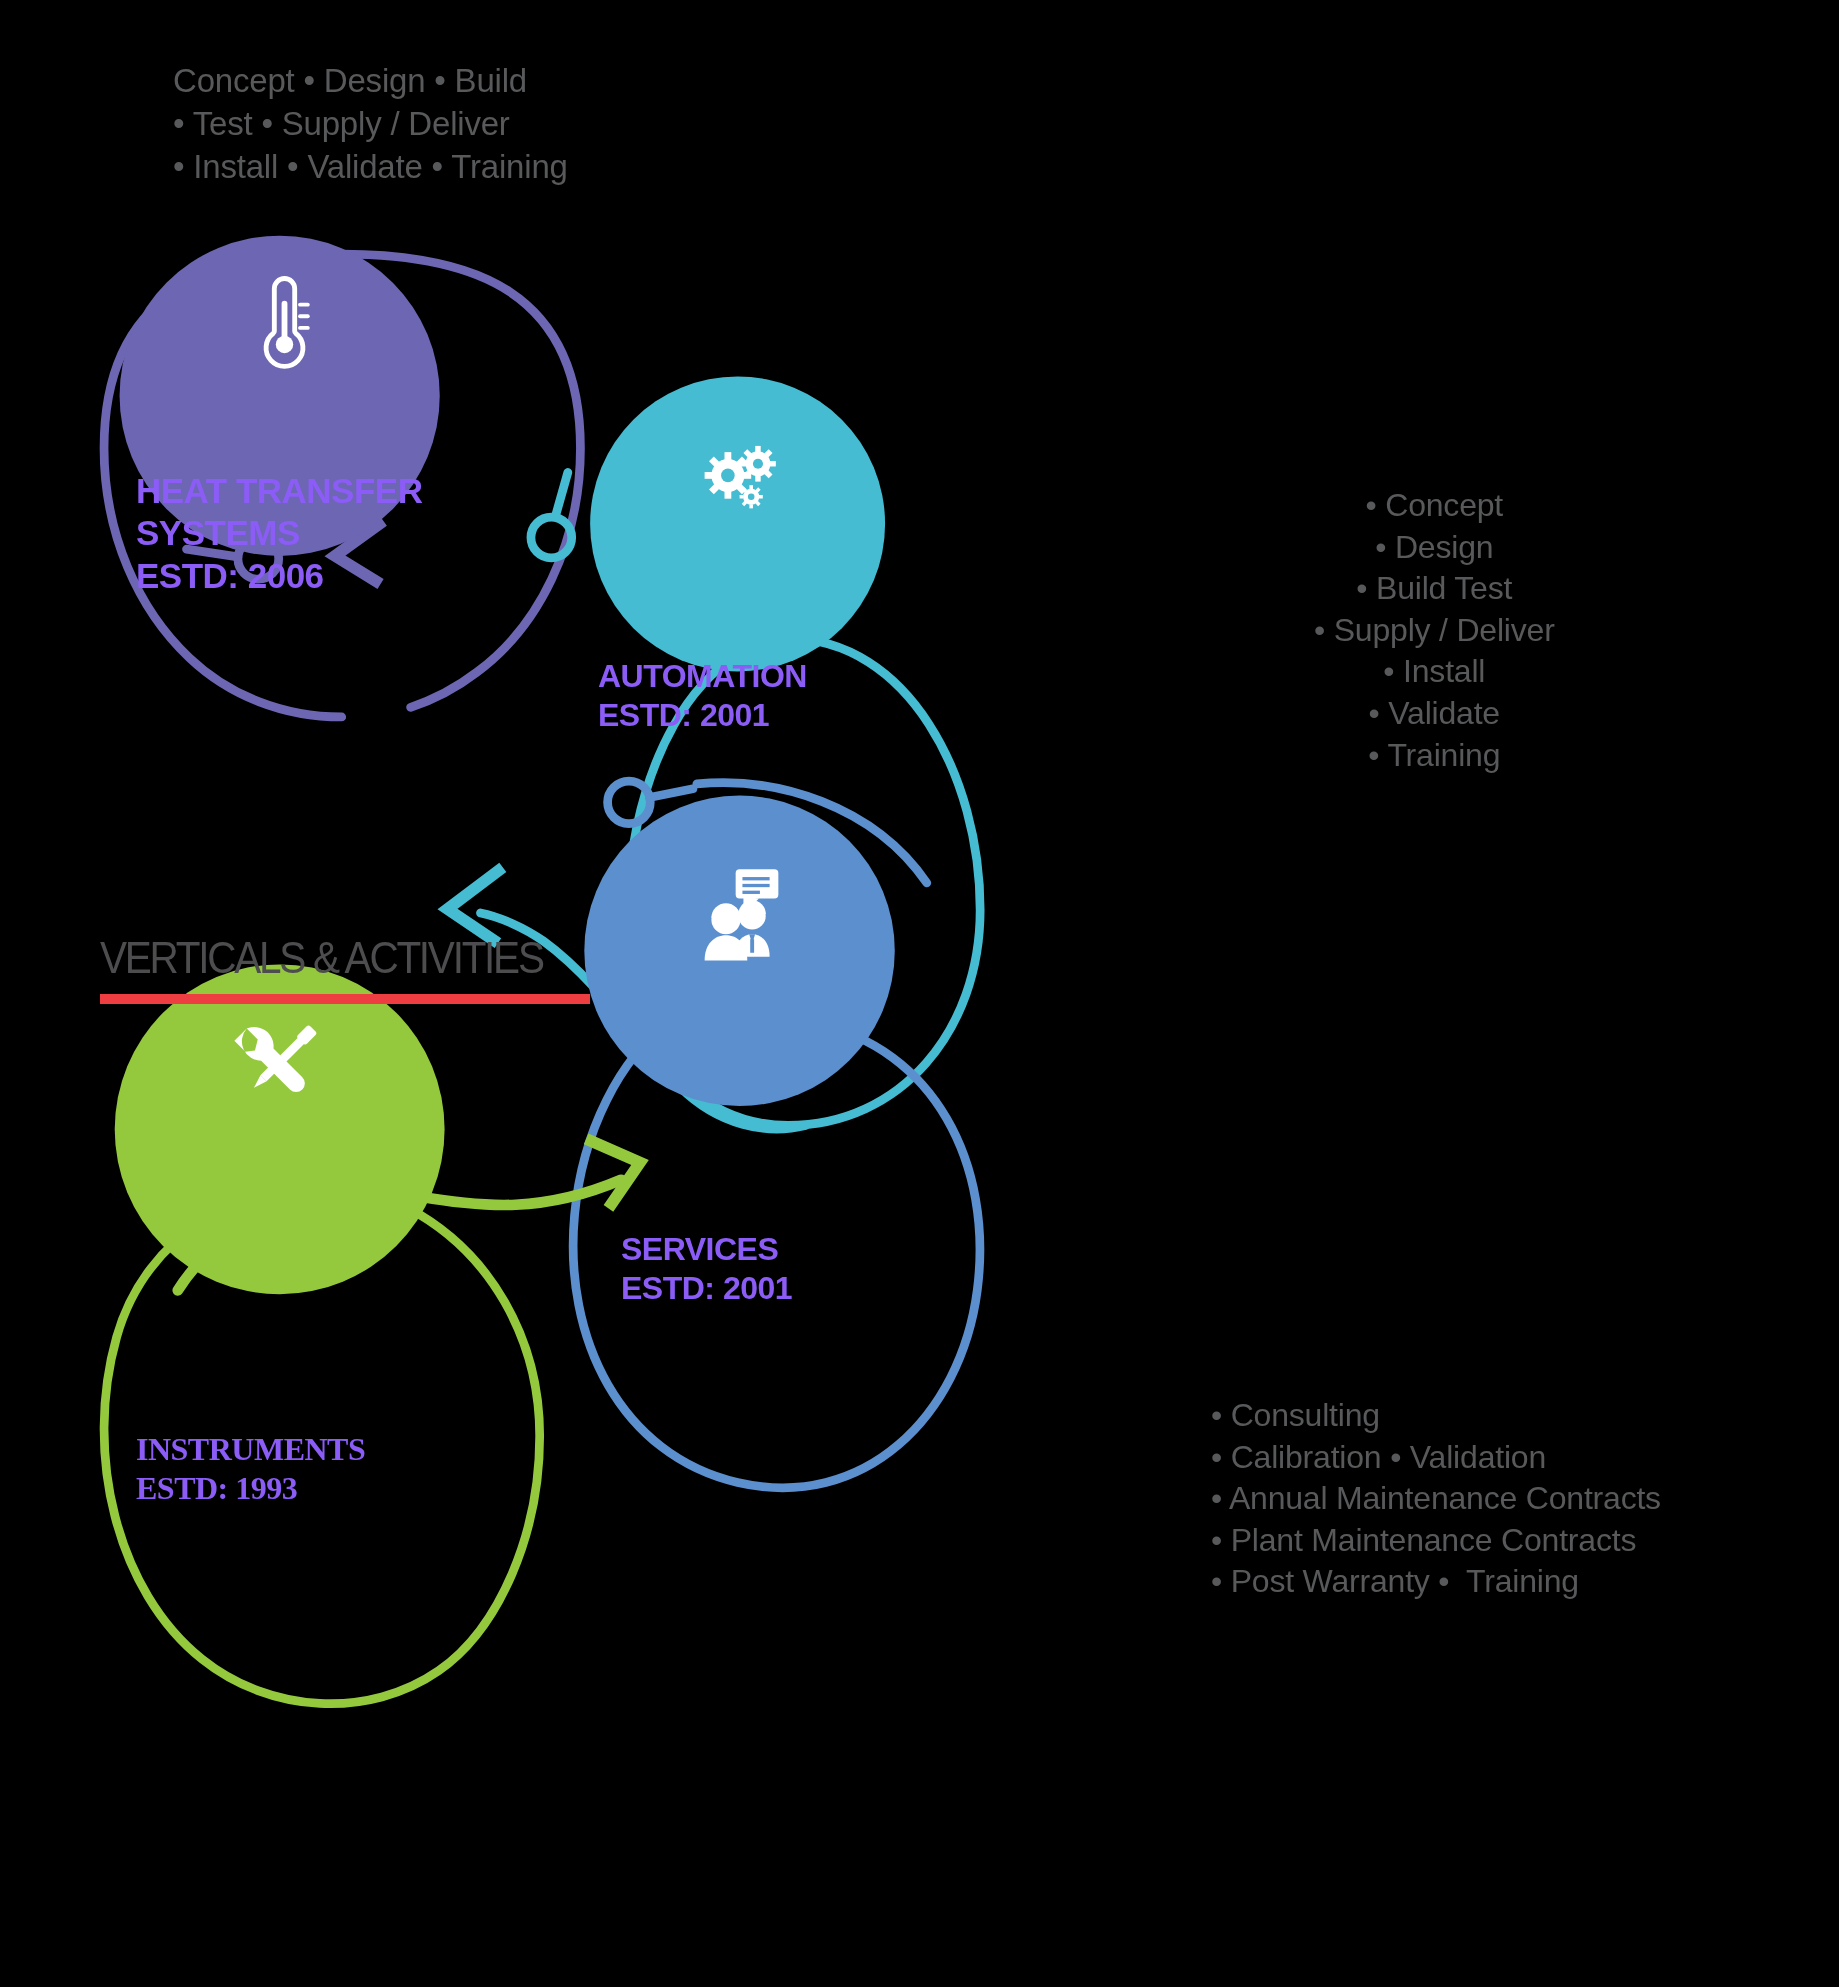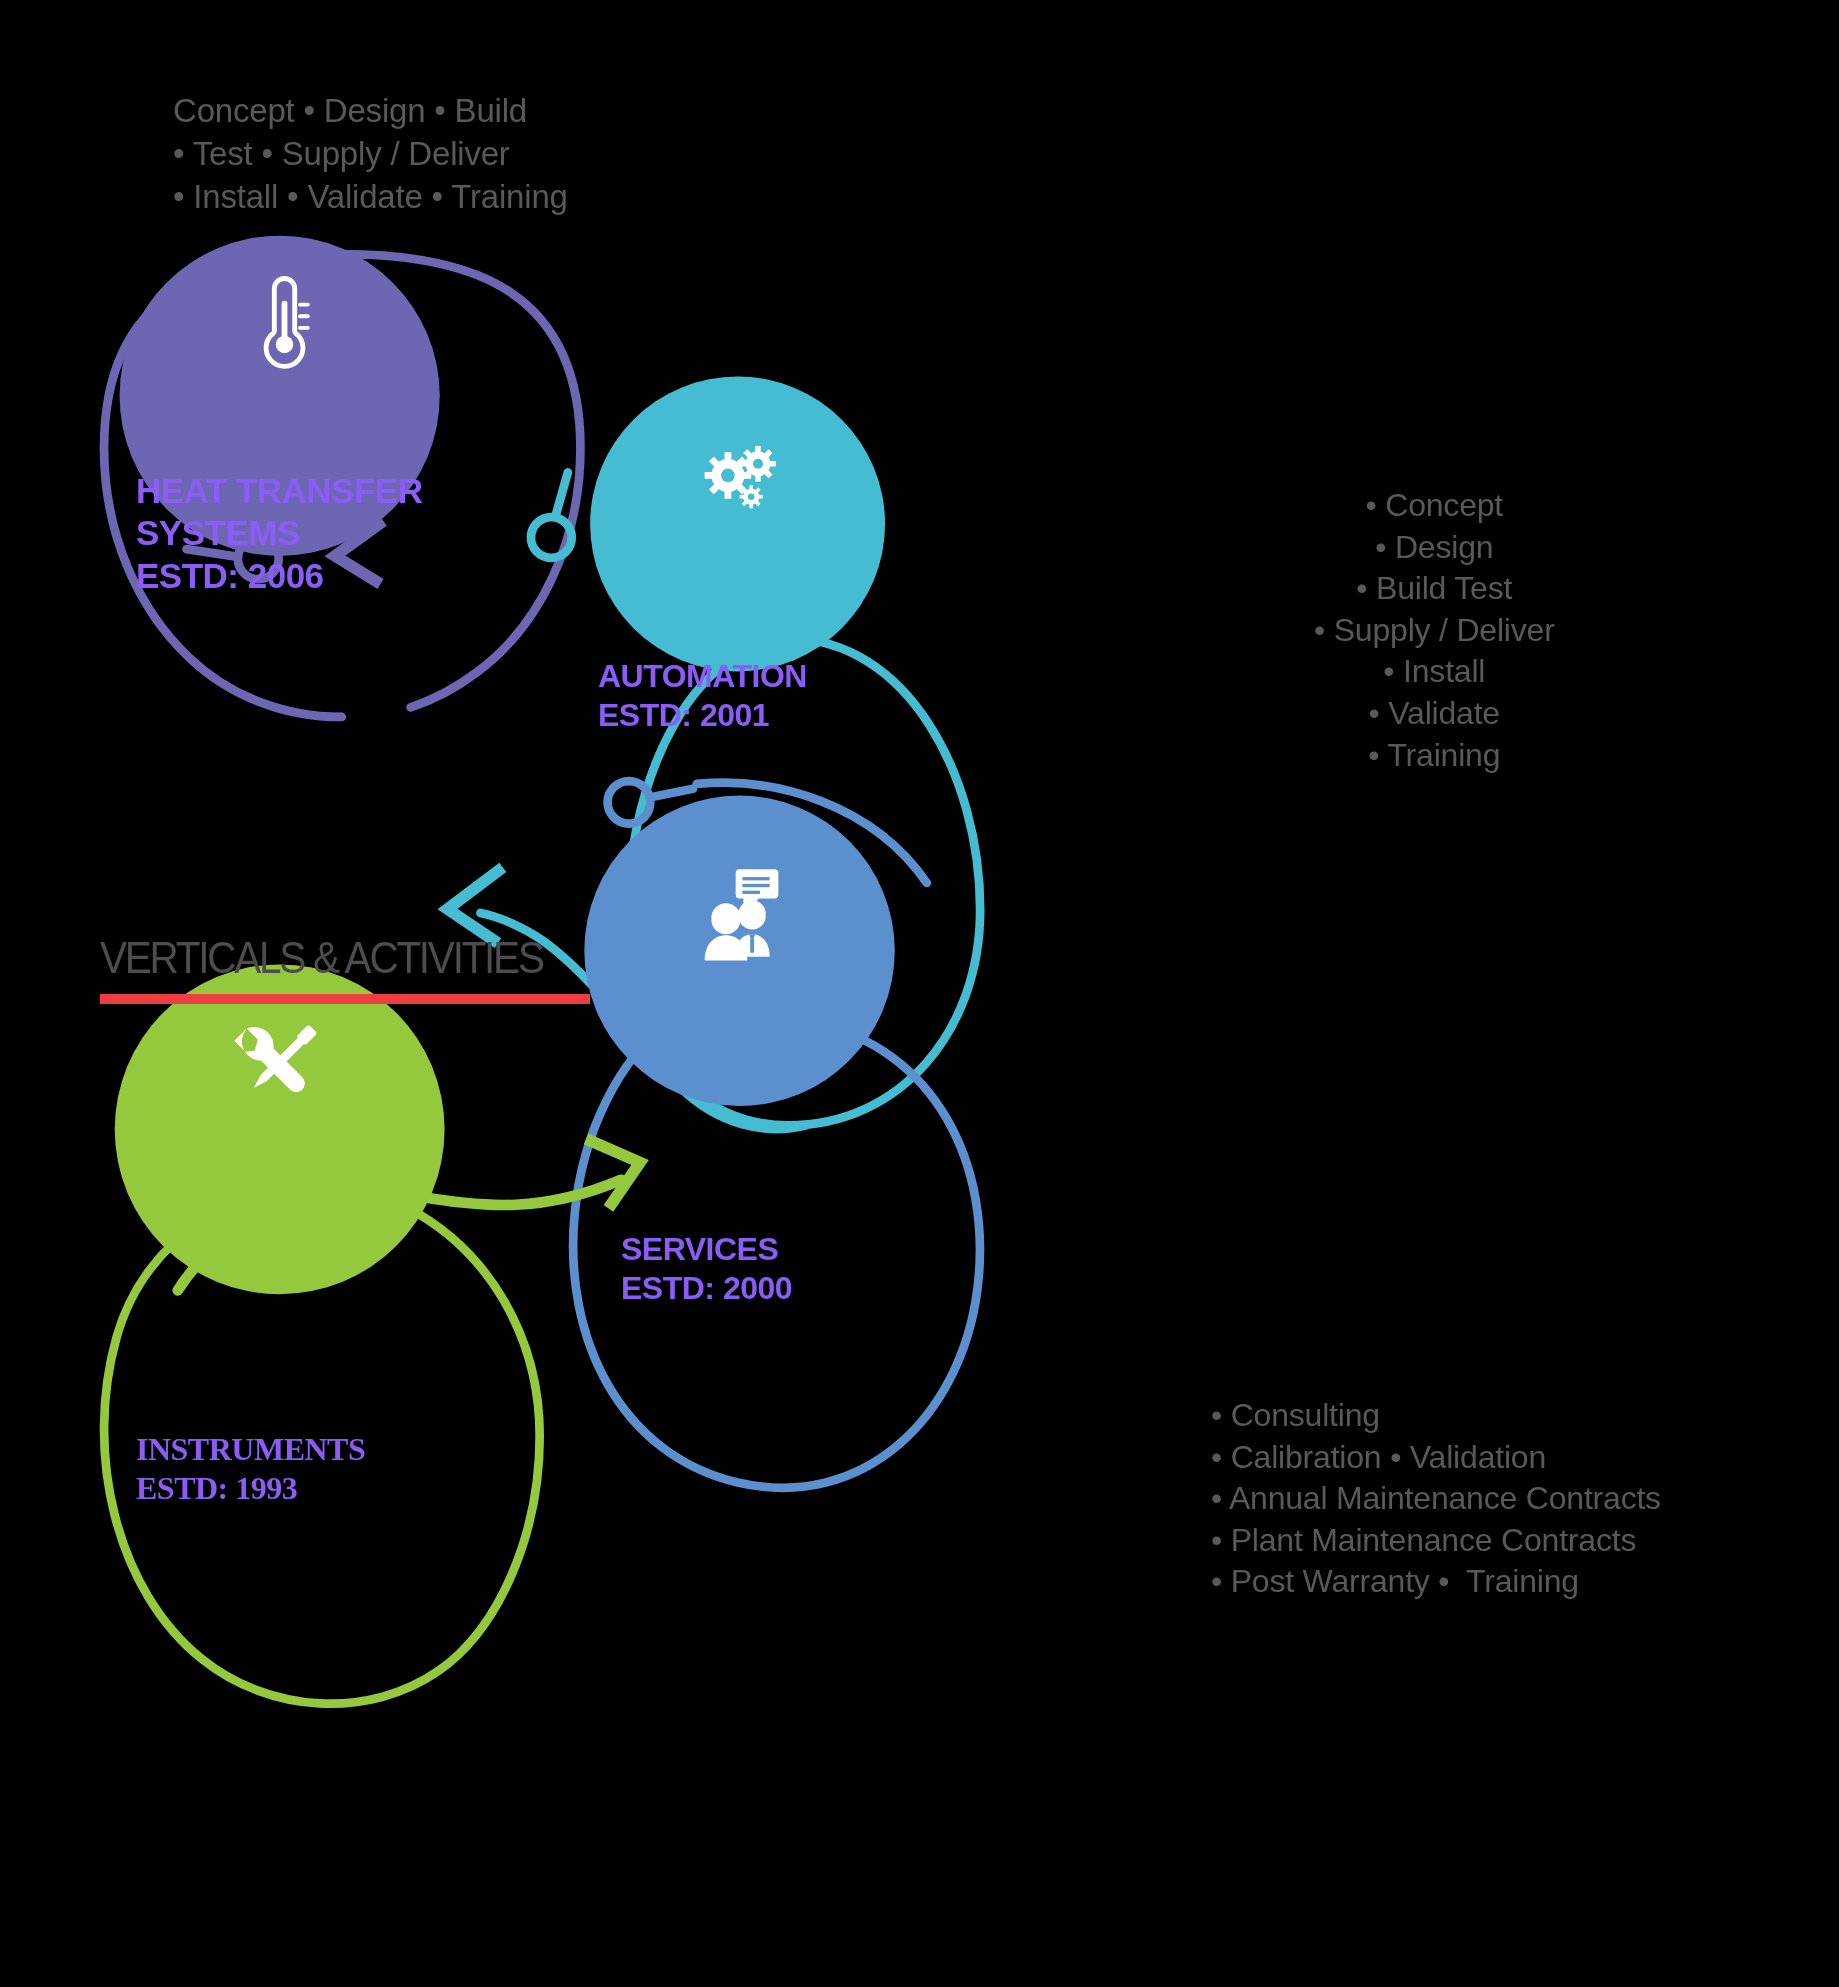--- a/index.html
+++ b/index.html
@@ -26,21 +26,21 @@
     position: absolute;
     color: #58595b;
     font-family: "Liberation Sans", sans-serif;
     font-weight: 400;
     line-height: 1.30;
     white-space: pre;
     letter-spacing: -0.2px;
   }
   .bullets { font-size: 32px; }
 
-  #top-note   { left: 173px; top: 90px;  font-size: 33px; }
+  #top-note   { left: 173px; top: 60px;  font-size: 33px; }
   #auto-list  { left: 1314px; top: 485px; text-align: center; }
   #svc-list   { left: 1211px; top: 1395px; }
   #inst-list  { left: 171px;  top: 1742px; }
 
   #heading-wrap {
     position: absolute;
     left: 100px;
     top: 932px;
   }
   #heading-text {
@@ -272,19 +272,19 @@
   </div>
 
   <div class="node-label" id="lab-heat">HEAT TRANSFER
 SYSTEMS
 ESTD: 2006</div>
 
   <div class="node-label" id="lab-auto">AUTOMATION
 ESTD: 2001</div>
 
   <div class="node-label" id="lab-svc">SERVICES
-ESTD: 2000</div>
+ESTD: 2001</div>
 
   <div class="node-label" id="lab-inst">INSTRUMENTS
 ESTD: 1993</div>
 
 </div>
 
 
 </body></html>

